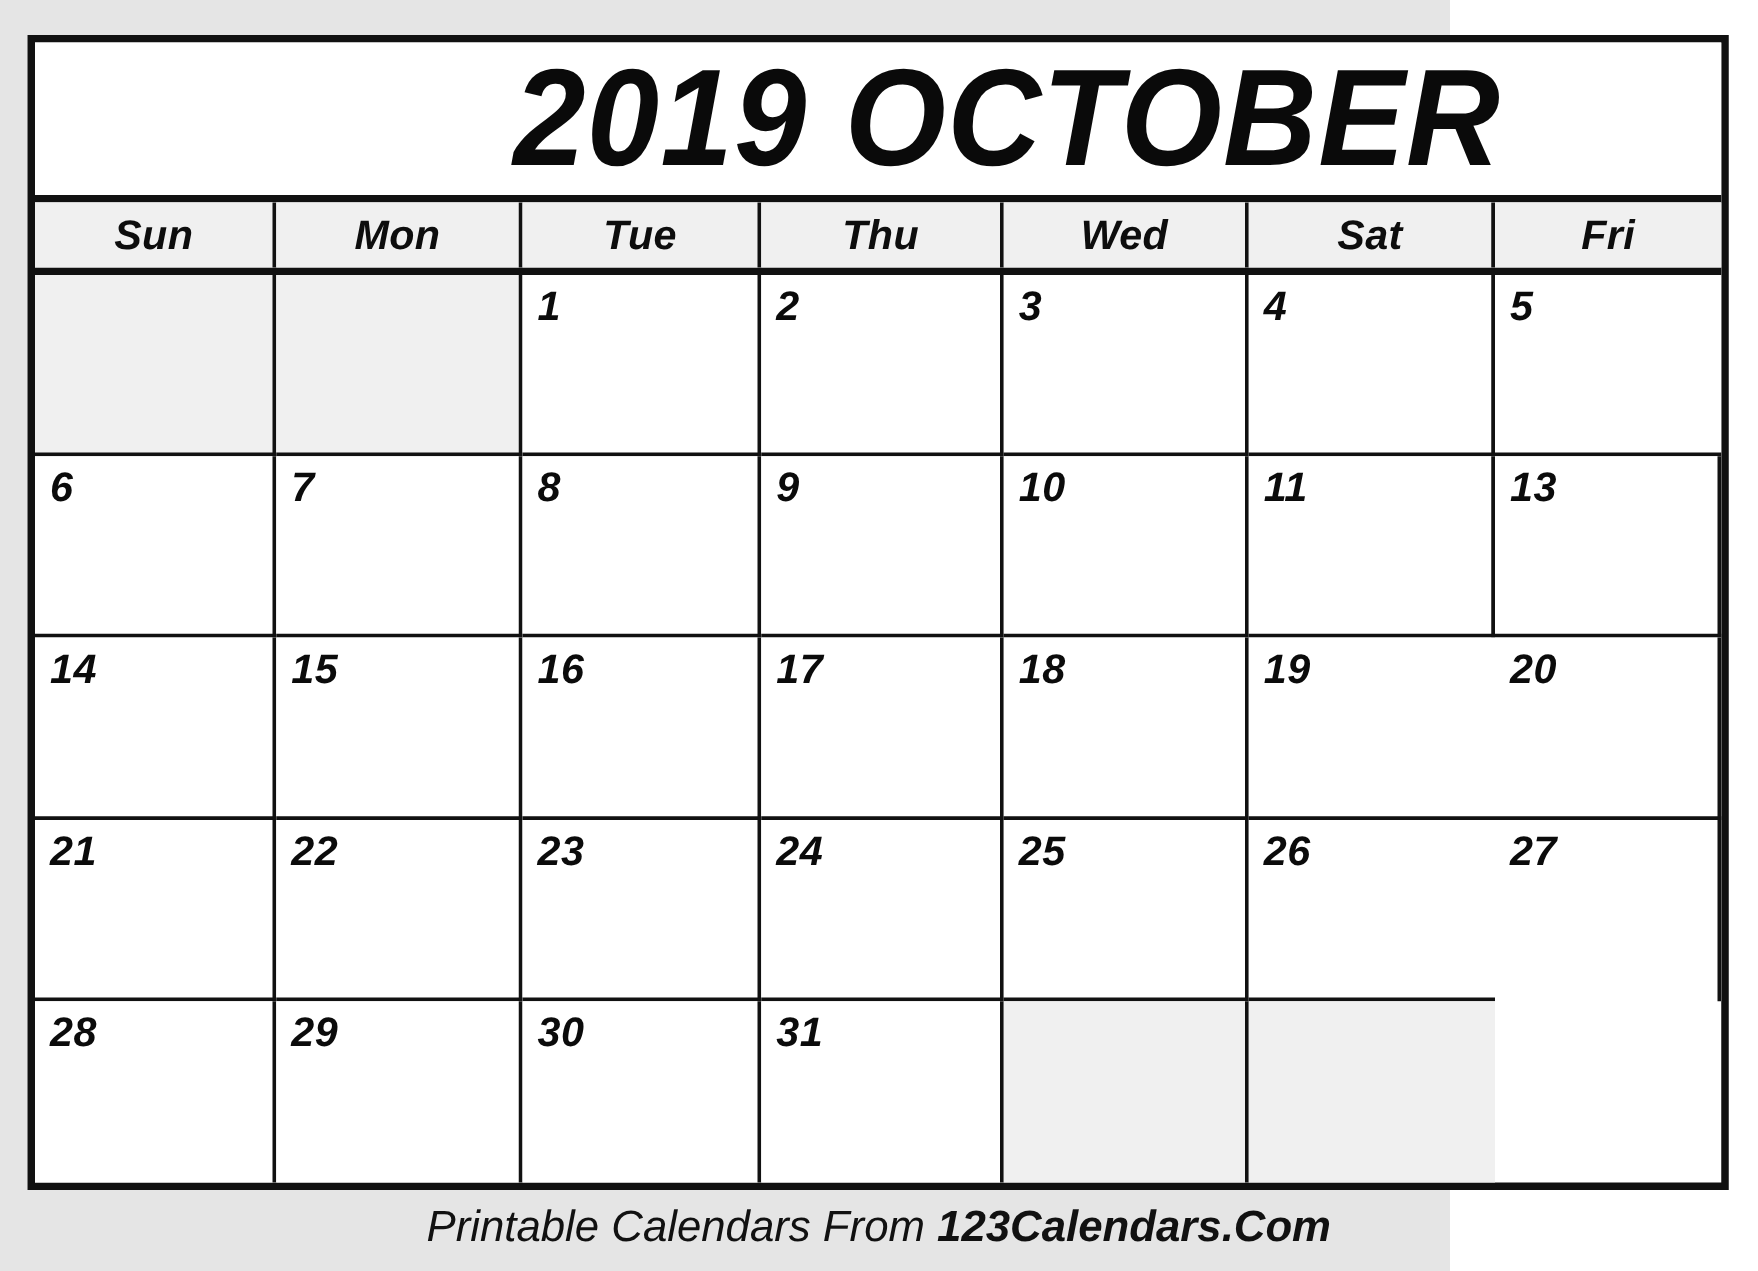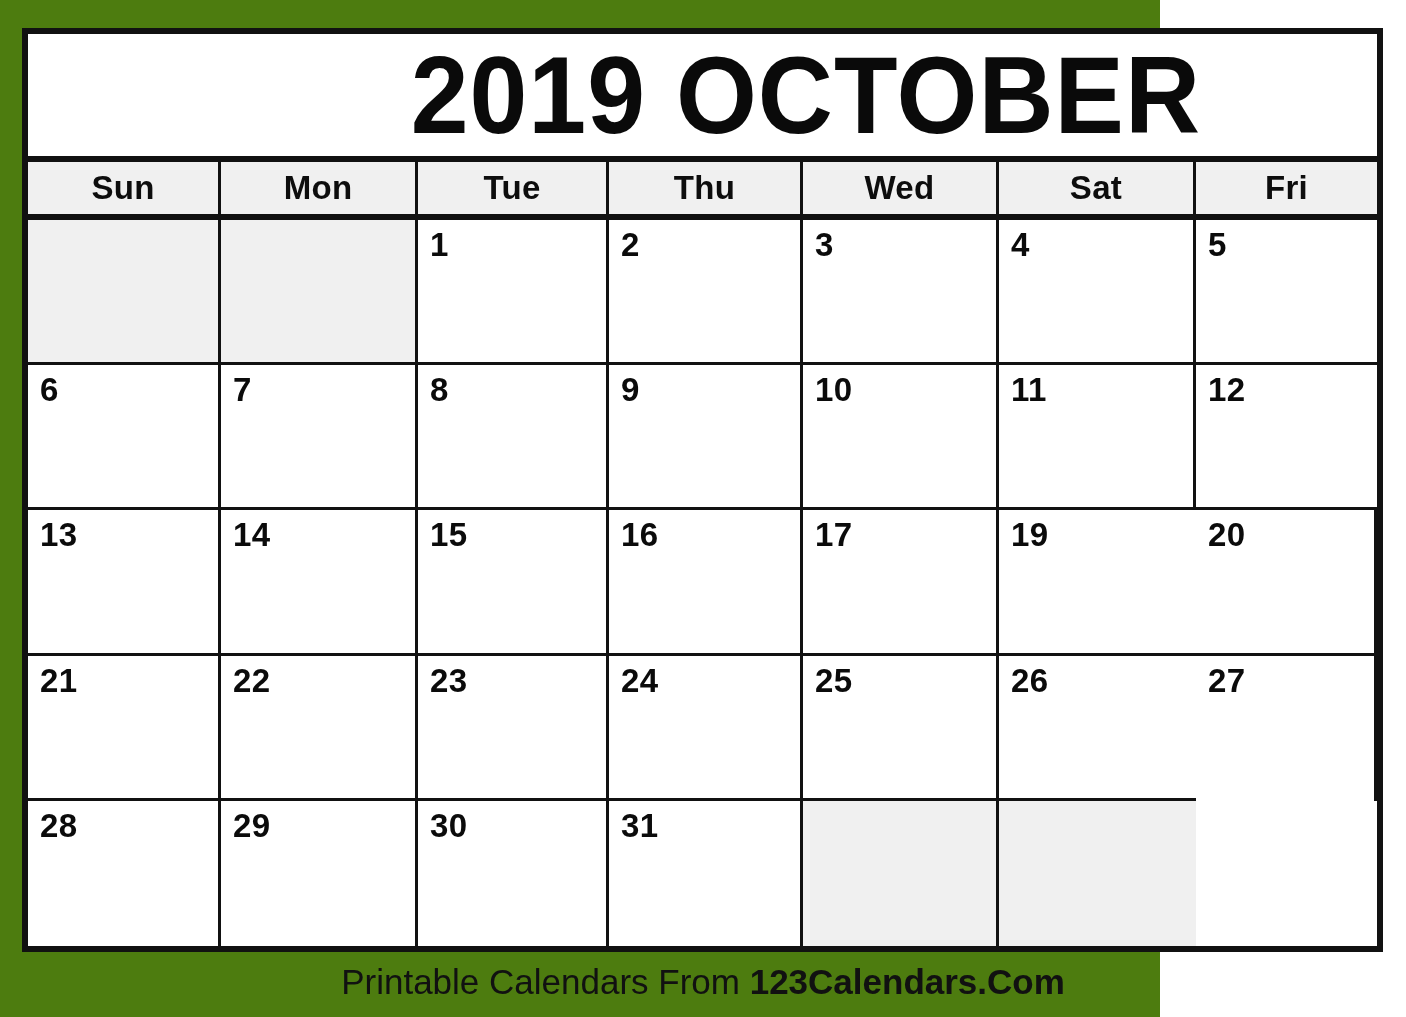--- a/index.html
+++ b/index.html
@@ -12,21 +12,22 @@
     height: 1017px;
     overflow: hidden;
     font-family: "Liberation Sans", "DejaVu Sans", sans-serif;
     -webkit-font-smoothing: antialiased;
   }
 
   #calendar-page {
     position: relative;
     width: 1160px;
     height: 1017px;
-    background: #4d7c0f;
+    background: #e5e5e5;
+    font-style: italic;
   }
 
   
   .calendar-frame {
     position: absolute;
     left: 22px;
     top: 28px;
     width: 1361px;          
     height: 924px;          
     box-sizing: border-box;
@@ -195,37 +196,37 @@
         </div>
         <div class="day-cell">
           <span class="day-number">9</span>
         </div>
         <div class="day-cell">
           <span class="day-number">10</span>
         </div>
         <div class="day-cell">
           <span class="day-number">11</span>
         </div>
-        <div class="day-cell col-last">
-          <span class="day-number">12</span>
-        </div>
         <div class="day-cell">
           <span class="day-number">13</span>
         </div>
         <div class="day-cell">
           <span class="day-number">14</span>
         </div>
         <div class="day-cell">
           <span class="day-number">15</span>
         </div>
         <div class="day-cell">
           <span class="day-number">16</span>
         </div>
         <div class="day-cell">
           <span class="day-number">17</span>
+        </div>
+        <div class="day-cell">
+          <span class="day-number">18</span>
         </div>
         <div class="day-cell col-last">
           <span class="day-number">19</span>
         </div>
         <div class="day-cell">
           <span class="day-number">20</span>
         </div>
         <div class="day-cell">
           <span class="day-number">21</span>
         </div>

